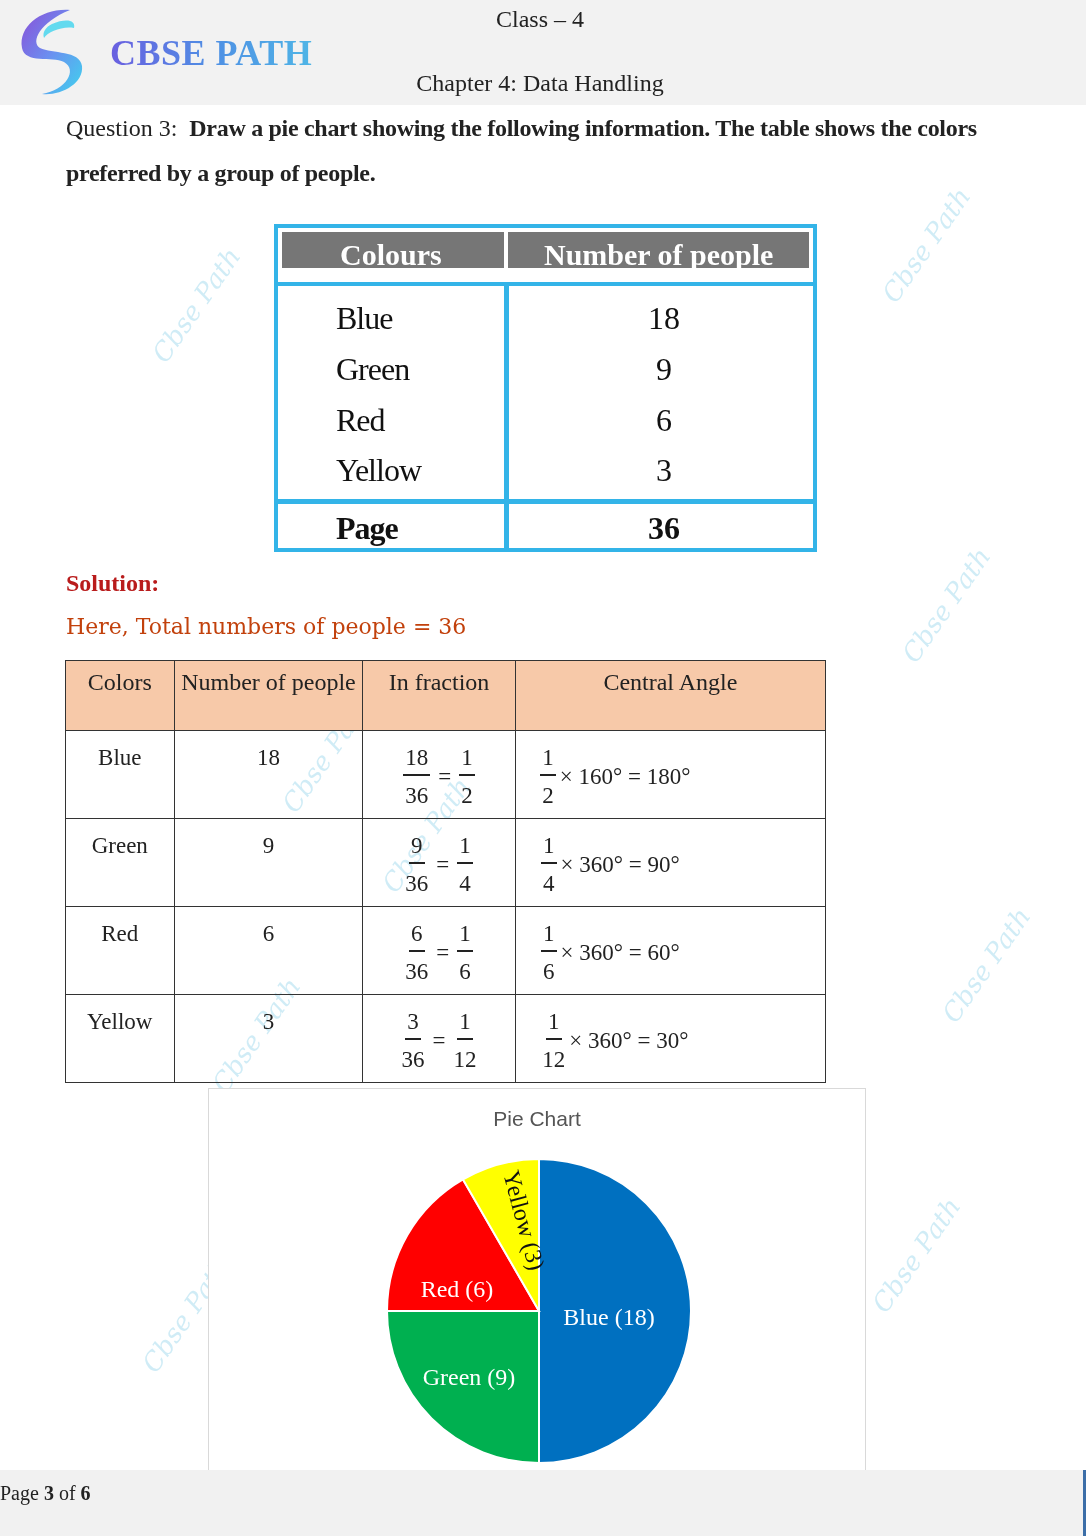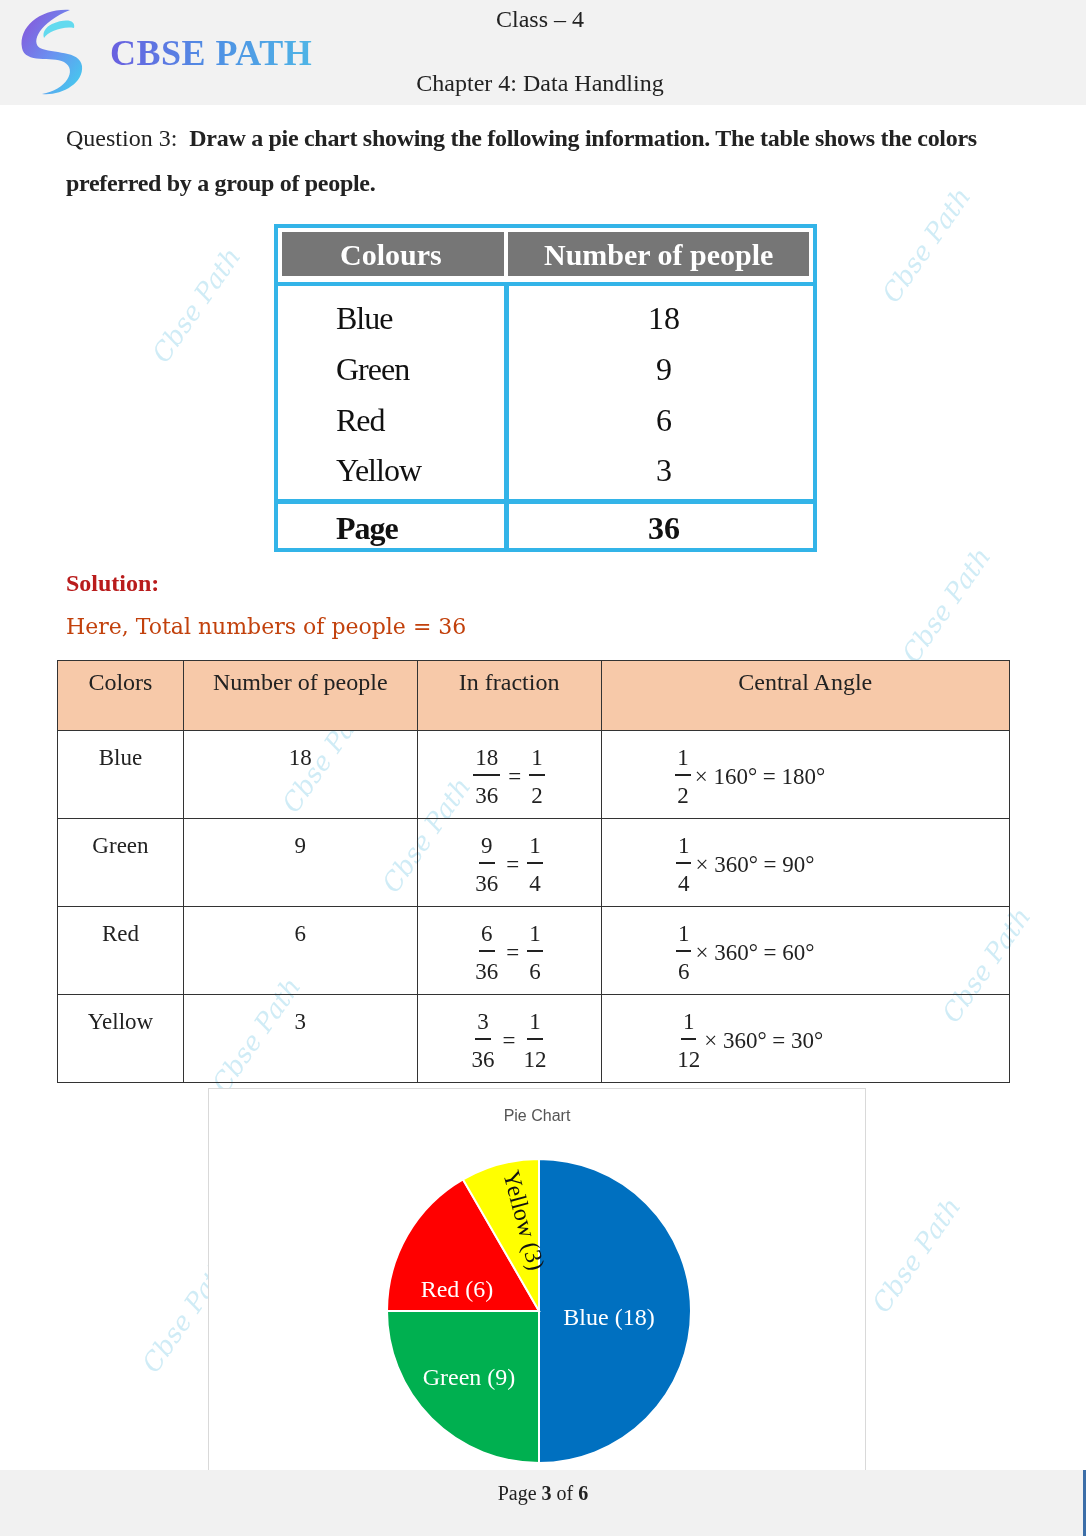--- a/index.html
+++ b/index.html
@@ -7,59 +7,59 @@
   body { position: relative; font-family: "DejaVu Serif", serif; color: #222; }
 
   .header { position: absolute; left: 0; top: 0; width: 1086px; height: 105px; background: #f2f2f2; }
   .logo { position: absolute; left: 12px; top: 4px; width: 320px; height: 96px; }
   .logo-mark { position: absolute; left: 0; top: 0; width: 80px; height: 96px; }
   .logo-text { position: absolute; left: 98px; top: 28px; font-family: "Liberation Serif", serif; font-weight: bold; font-size: 36px; letter-spacing: 0.5px;
     background: linear-gradient(90deg, #6a5fe0 0%, #4f8fe4 50%, #4fb5e6 100%); -webkit-background-clip: text; background-clip: text; color: transparent; }
   .hdr-line { position: absolute; left: 330px; width: 420px; text-align: center; font-family: "Liberation Serif", serif; font-size: 24px; color: #222; }
   .hdr-1 { top: 6px; } .hdr-2 { top: 36px; } .hdr-3 { top: 70px; }
 
-  .question { position: absolute; left: 66px; top: 116px; width: 950px; font-family: "Liberation Serif", serif; font-size: 24px; line-height: 45px; color: #222; }
+  .question { position: absolute; left: 66px; top: 106px; width: 950px; font-family: "Liberation Serif", serif; font-size: 24px; line-height: 45px; color: #222; }
   .question .qlabel { font-weight: normal; }
   .question .qtext { font-weight: bold; letter-spacing: -0.3px; }
 
   .t1 { position: absolute; left: 274px; top: 224px; width: 543px; height: 328px; border: 4px solid #33b4e8; background: #fff; }
-  .t1-head { position: absolute; left: 4px; top: 4px; right: 4px; height: 44px; background: #767676; }
+  .t1-head { position: absolute; left: 4px; top: 4px; right: 4px; height: 36px; background: #767676; }
   .t1-head .h { position: absolute; top: 6px; font-family: "Liberation Serif", serif; font-weight: bold; font-size: 30px; color: #fff; }
   .t1-vsep { position: absolute; left: 226px; top: 4px; width: 4px; height: 48px; background: #fff; }
   .t1-vline { position: absolute; left: 226px; top: 54px; width: 5px; bottom: 0; background: #33b4e8; }
   .t1-hline1 { position: absolute; left: 0; right: 0; top: 54px; height: 4px; background: #33b4e8; }
   .t1-hline2 { position: absolute; left: 0; right: 0; top: 271px; height: 5px; background: #33b4e8; }
   .t1-row { position: absolute; left: 0; right: 0; height: 50px; font-family: "Liberation Serif", serif; font-size: 32px; color: #111; }
   .t1-row .c1 { position: absolute; left: 58px; top: 0; letter-spacing: -1px; }
   .t1-row .c2 { position: absolute; left: 231px; width: 310px; text-align: center; top: 0; }
   .t1-total { font-weight: bold; }
 
   .sol-label { position: absolute; left: 66px; top: 570px; font-family: "Liberation Serif", serif; font-weight: bold; font-size: 24px; color: #b91c1c; }
   .sol-line { position: absolute; left: 66px; top: 614px; font-family: "DejaVu Serif", serif; font-size: 22px; color: #c2410c; }
 
-  .t2 { position: absolute; left: 57px; top: 660px; width: 953px; border-collapse: collapse; font-family: "Liberation Serif", serif; }
+  .t2 { position: absolute; left: 65px; top: 660px; width: 761px; border-collapse: collapse; font-family: "Liberation Serif", serif; }
   .t2 th, .t2 td { border: 1.5px solid #333; text-align: center; vertical-align: top; }
   .t2 th { background: #f7c9a9; height: 70px; font-weight: normal; font-size: 24px; padding-top: 8px; color: #222; }
   .t2 td { height: 88px; font-size: 23px; color: #222; padding-top: 14px; }
   .c-col1 { width: 126px; } .c-col2 { width: 234px; } .c-col3 { width: 184px; } .c-col4 { width: 409px; }
   .frac { display: inline-flex; flex-direction: column; align-items: center; vertical-align: middle; line-height: 1; }
   .frac .num { padding: 0 2px; border-bottom: 2px solid #222; padding-bottom: 5px; font-size: 23px; }
   .frac .den { padding-top: 8px; font-size: 23px; }
   .eq { display: inline-block; vertical-align: middle; margin: 0 8px; font-size: 23px; }
   .fracwrap { display: inline-flex; align-items: center; margin-top: -12px; }
   .angwrap { display: inline-flex; align-items: center; margin-top: -12px; }
   .times { font-size: 23px; margin-left: 4px; }
 
   .chart-box { position: absolute; left: 208px; top: 1088px; width: 658px; height: 395px; background: #fff; border: 1px solid #d9d9d9; }
-  .chart-title { position: absolute; left: 0; right: 0; top: 18px; text-align: center; font-family: "Liberation Sans", sans-serif; font-size: 16px; color: #555; }
+  .chart-title { position: absolute; left: 0; right: 0; top: 18px; text-align: center; font-family: "Liberation Sans", sans-serif; font-size: 21px; color: #555; }
   .pie { position: absolute; left: 170px; top: 62px; }
   .pie-label { font-family: "Liberation Serif", serif; font-size: 24px; fill: #fff; }
 
   .footer { position: absolute; left: 0; top: 1470px; width: 1086px; height: 66px; background: #f1f1f1; }
-  .page-num { position: absolute; left: 0; right: 0; top: 1482px; text-align: center; font-family: "Liberation Serif", serif; font-size: 20px; color: #222; }
+  .page-num { position: absolute; left: 0; right: 0; top: 1482px; text-align: left; font-family: "Liberation Serif", serif; font-size: 20px; color: #222; }
   .page-num b { font-weight: bold; }
   .right-edge { position: absolute; right: 0; top: 1470px; width: 3px; height: 66px; background: #3c6ea8; }
 
   .wm { position: absolute; font-family: "DejaVu Serif", serif; font-style: italic; font-size: 26px; color: rgba(120,200,230,0.35); transform: rotate(-55deg); pointer-events: none; }
 </style>
 </head>
 <body>
 
 <div class="header">
   <div class="logo">

